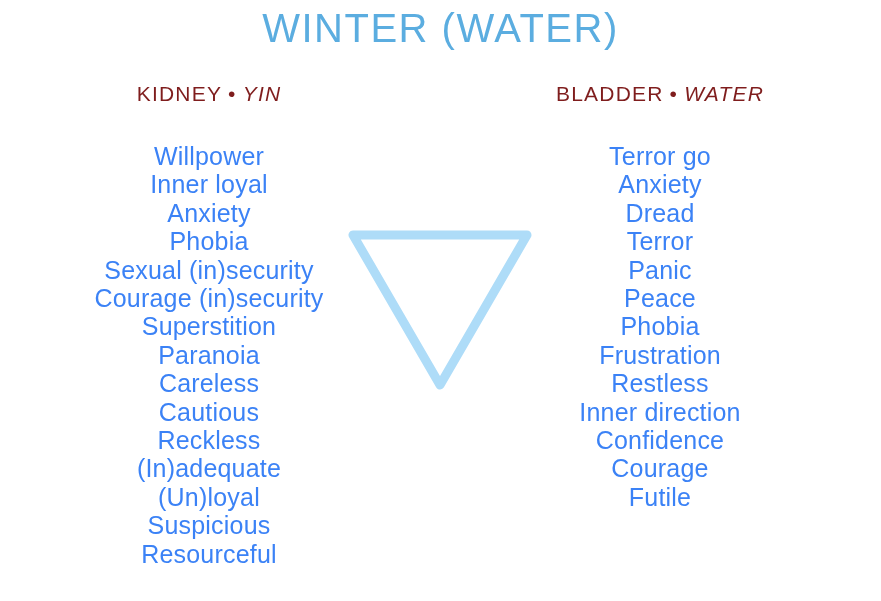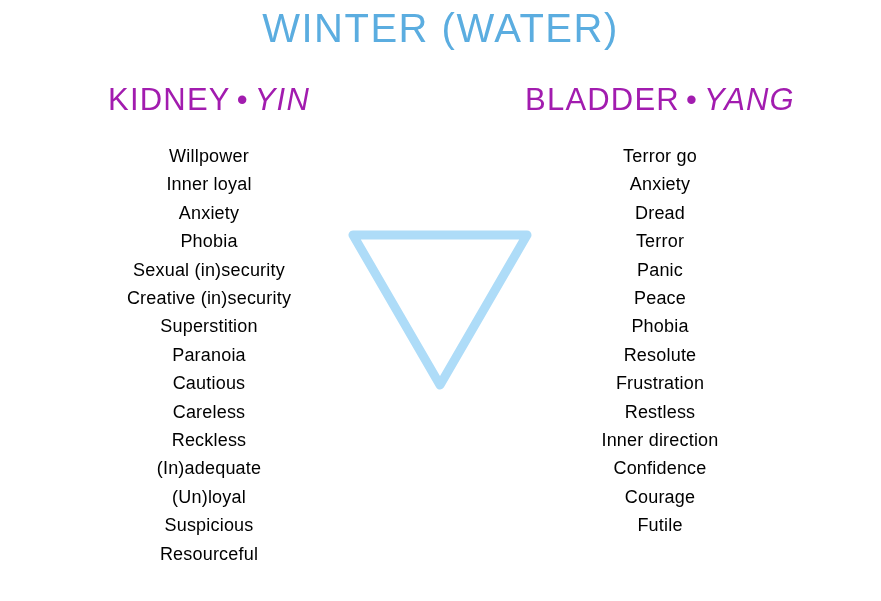--- a/index.html
+++ b/index.html
@@ -31,46 +31,46 @@
     letter-spacing: 1.5px;
     font-weight: 400;
     color: #5bade0;
     white-space: nowrap;
   }
 
   
   .col-heading {
     position: absolute;
     top: 82px;
-    font-size: 31px;
+    font-size: 21px;
     letter-spacing: 1.2px;
     font-weight: 400;
-    color: #a21caf;
+    color: #7f1d1d;
     white-space: nowrap;
     text-align: center;
   }
   .col-heading .organ { font-style: normal; }
   .col-heading .dot {
     display: inline-block;
     padding: 0 6px;
     font-style: normal;
   }
   .col-heading .polarity { font-style: italic; }
 
   #heading-left  { left: 59px;  width: 300px; }
   #heading-right { left: 510px; width: 300px; }
 
   
   .word-column {
     position: absolute;
     top: 142px;
     text-align: center;
-    font-size: 18px;
+    font-size: 25px;
     line-height: 28.4px;
-    color: #000000;
+    color: #3b82f6;
     letter-spacing: 0.2px;
   }
   #column-left  { left: 59px;  width: 300px; }
   #column-right { left: 510px; width: 300px; }
   .word-item { white-space: nowrap; }
 
   
   #water-symbol {
     position: absolute;
     left: 344px;
@@ -84,50 +84,49 @@
 
 <div id="poster">
 
   <div class="title">WINTER (WATER)</div>
 
   <div class="col-heading" id="heading-left">
     <span class="organ">KIDNEY</span><span class="dot">•</span><span class="polarity">YIN</span>
   </div>
 
   <div class="col-heading" id="heading-right">
-    <span class="organ">BLADDER</span><span class="dot">•</span><span class="polarity">YANG</span>
+    <span class="organ">BLADDER</span><span class="dot">•</span><span class="polarity">WATER</span>
   </div>
 
   <div class="word-column" id="column-left">
     <div class="word-item">Willpower</div>
     <div class="word-item">Inner loyal</div>
     <div class="word-item">Anxiety</div>
     <div class="word-item">Phobia</div>
     <div class="word-item">Sexual (in)security</div>
-    <div class="word-item">Creative (in)security</div>
+    <div class="word-item">Courage (in)security</div>
     <div class="word-item">Superstition</div>
     <div class="word-item">Paranoia</div>
+    <div class="word-item">Careless</div>
     <div class="word-item">Cautious</div>
-    <div class="word-item">Careless</div>
     <div class="word-item">Reckless</div>
     <div class="word-item">(In)adequate</div>
     <div class="word-item">(Un)loyal</div>
     <div class="word-item">Suspicious</div>
     <div class="word-item">Resourceful</div>
   </div>
 
   <div class="word-column" id="column-right">
     <div class="word-item">Terror go</div>
     <div class="word-item">Anxiety</div>
     <div class="word-item">Dread</div>
     <div class="word-item">Terror</div>
     <div class="word-item">Panic</div>
     <div class="word-item">Peace</div>
     <div class="word-item">Phobia</div>
-    <div class="word-item">Resolute</div>
     <div class="word-item">Frustration</div>
     <div class="word-item">Restless</div>
     <div class="word-item">Inner direction</div>
     <div class="word-item">Confidence</div>
     <div class="word-item">Courage</div>
     <div class="word-item">Futile</div>
   </div>
 
   <svg id="water-symbol" viewBox="0 0 192 168">
     <polygon points="9,9 183,9 96,159" fill="none" stroke="#aedcf8" stroke-width="9" stroke-linejoin="round" stroke-linecap="round"></polygon>

